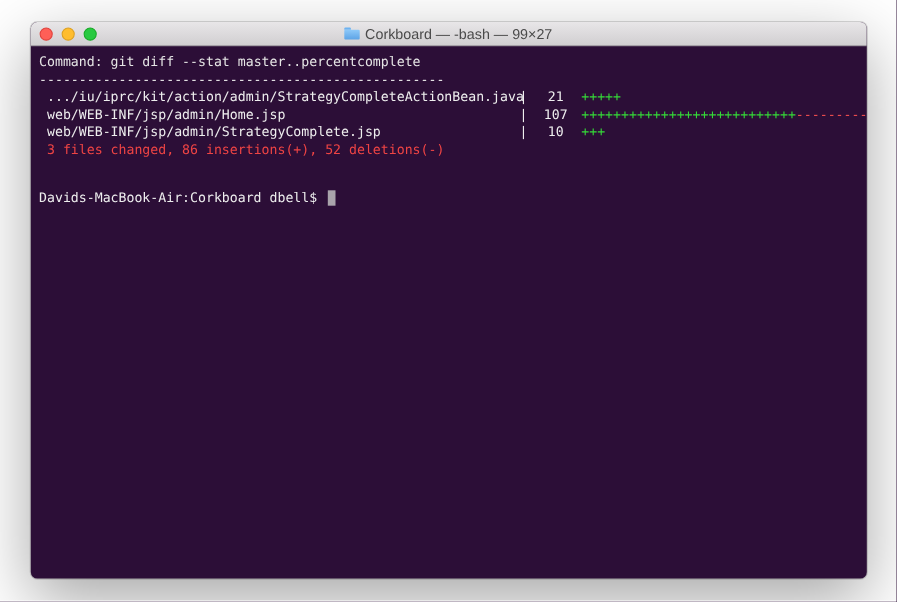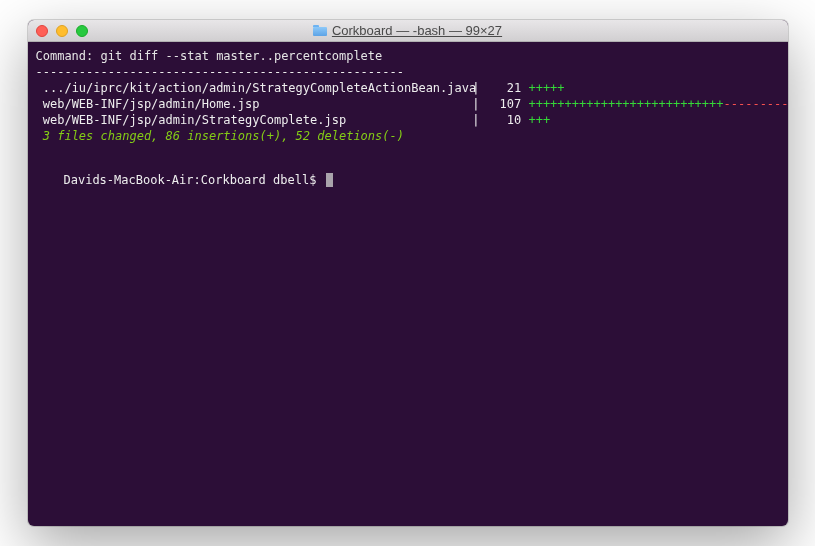--- a/index.html
+++ b/index.html
@@ -41,21 +41,20 @@
       position: absolute;
       left: 0; right: 0;
       text-align: center;
       font-size: 13px;
       color: #4a4a4a;
       display: flex;
       justify-content: center;
       align-items: center;
       gap: 5px;
       pointer-events: none;
-      text-decoration: underline;
     }
     .folder-icon {
       width: 14px; height: 11px;
       display: inline-block;
       position: relative;
     }
     .folder-icon::before {
       content: '';
       position: absolute;
       top: 0; left: 0;
@@ -77,25 +76,25 @@
       font-size: 12px;
       line-height: 16px;
       color: #eee;
       min-height: 484px;
       white-space: pre;
     }
     .cmd-line { color: #e5e5e5; }
     .rule { color: #eee; }
     .file-path { color: #eee; display: inline-block; width: 420px; }
     .bar { color: #eee; display:inline-block; width:12px; text-align:center;}
-    .num { color: #eee; display:inline-block; width:32px; text-align:right; }
+    .num { color: #eee; display:inline-block; width:32px; text-align:center; }
     .plus { color: #35d838; }
     .minus { color: #f7504f; }
-    .summary { color: #84cc16; font-style: italic; }
-    .prompt-line { margin-top: 28px; margin-left: 28px; }
+    .summary { color: #ef4444; }
+    .prompt-line { margin-top: 28px; }
     .cursor {
       display: inline-block;
       width: 7px; height: 14px;
       background: #a9a3ab;
       vertical-align: text-bottom;
       margin-left: 2px;
     }
   </style>
 </head>
 <body>

